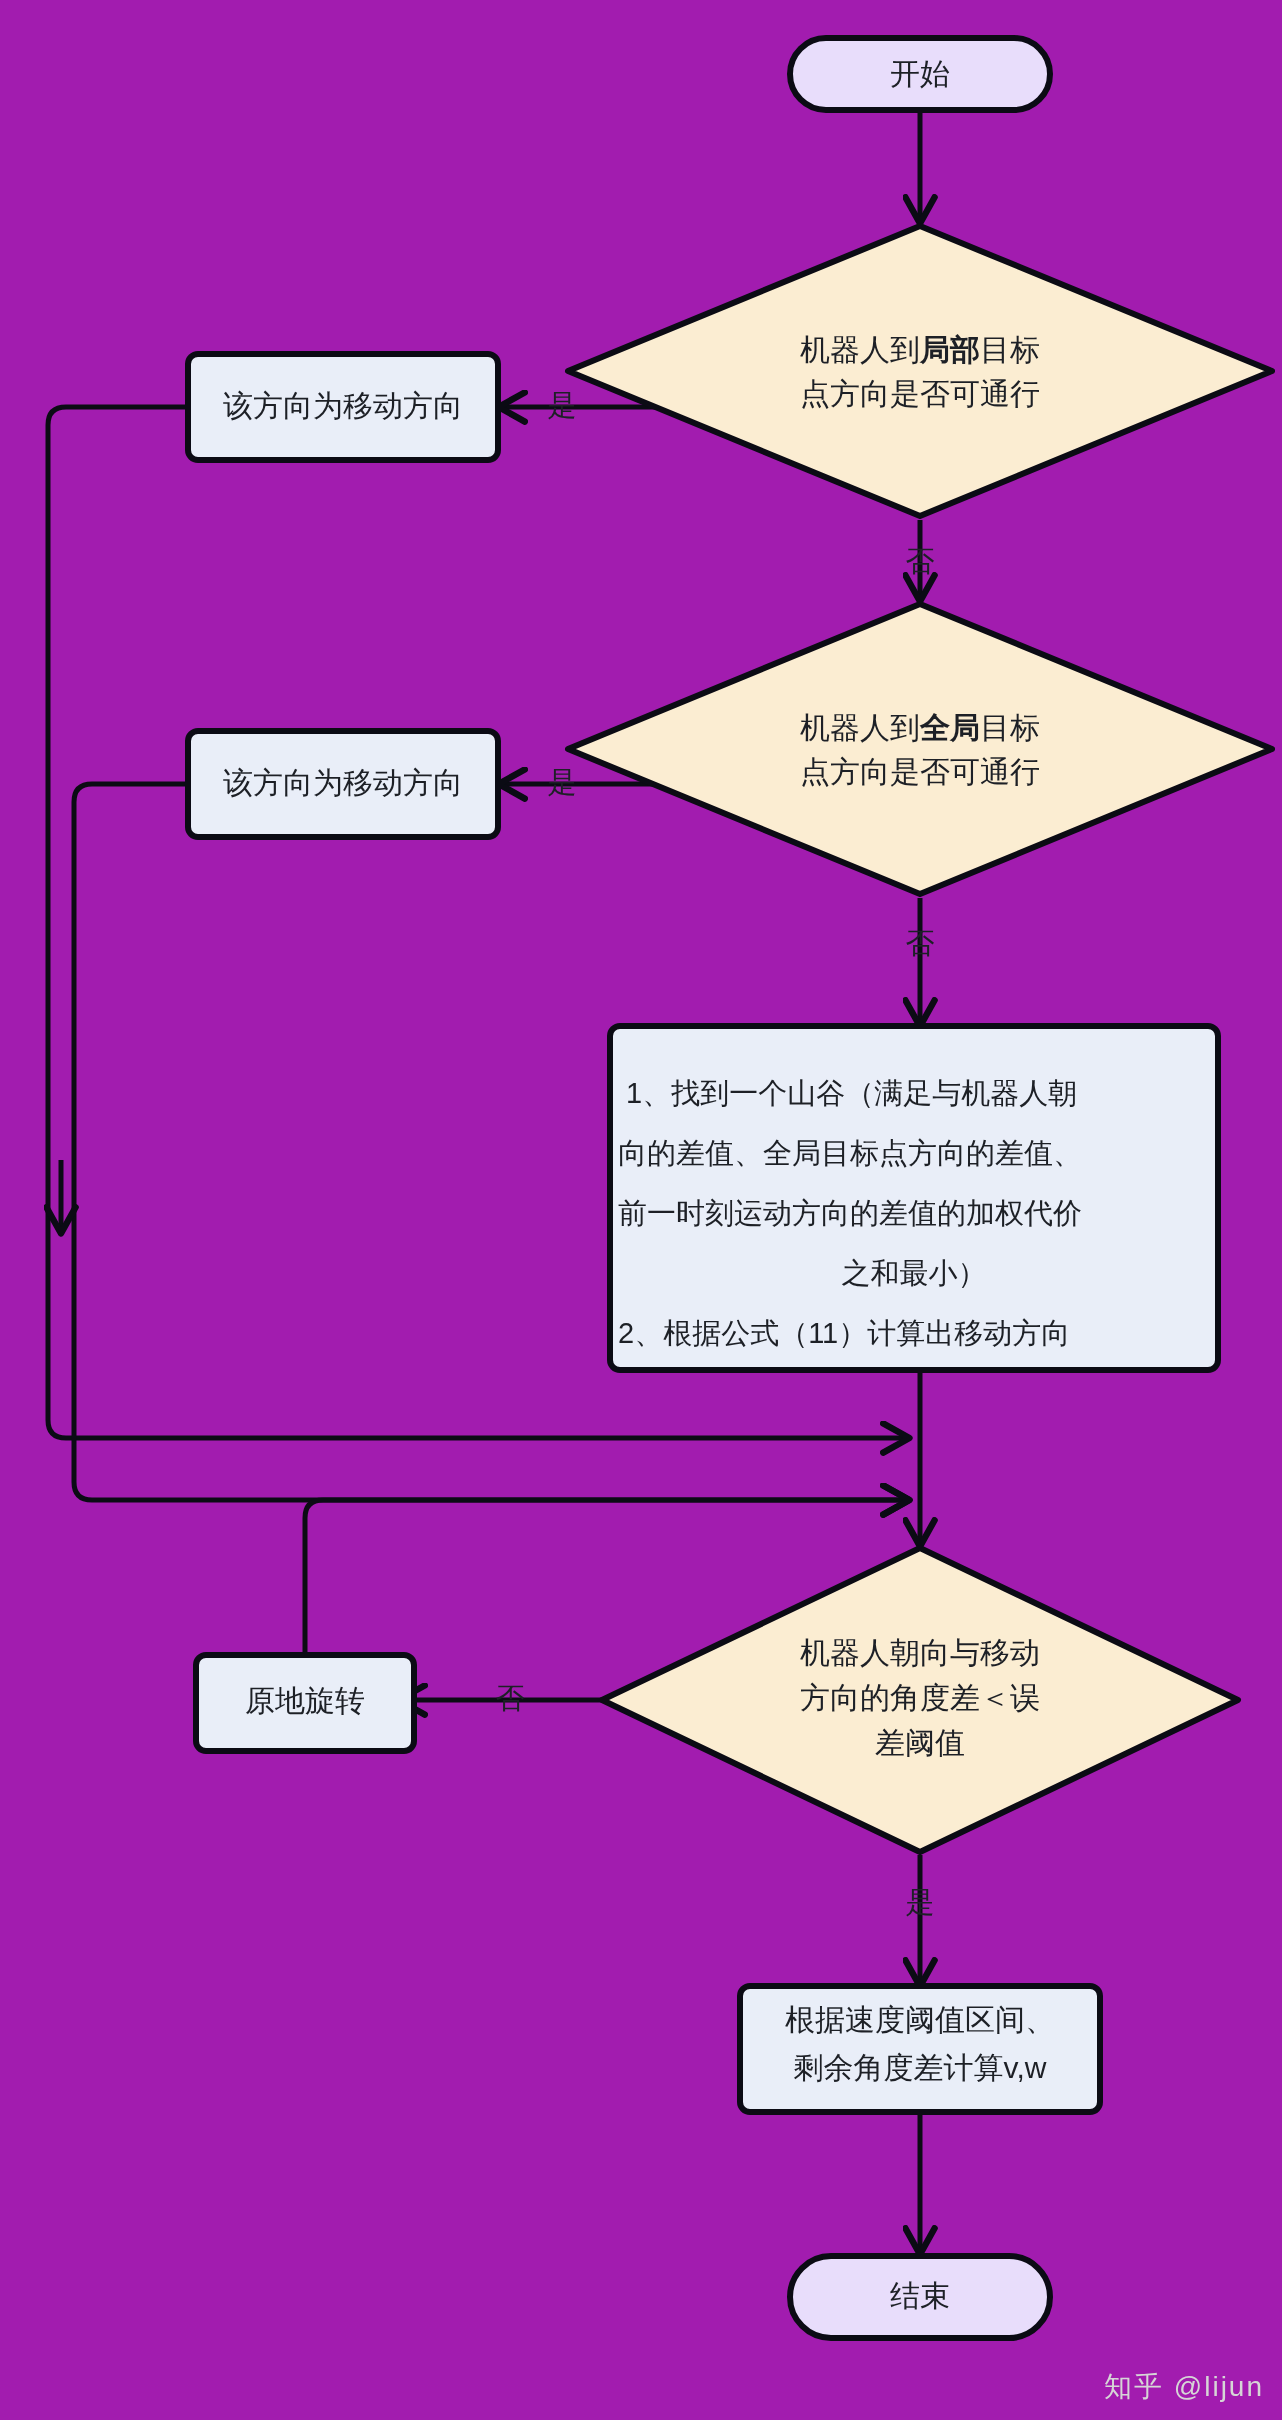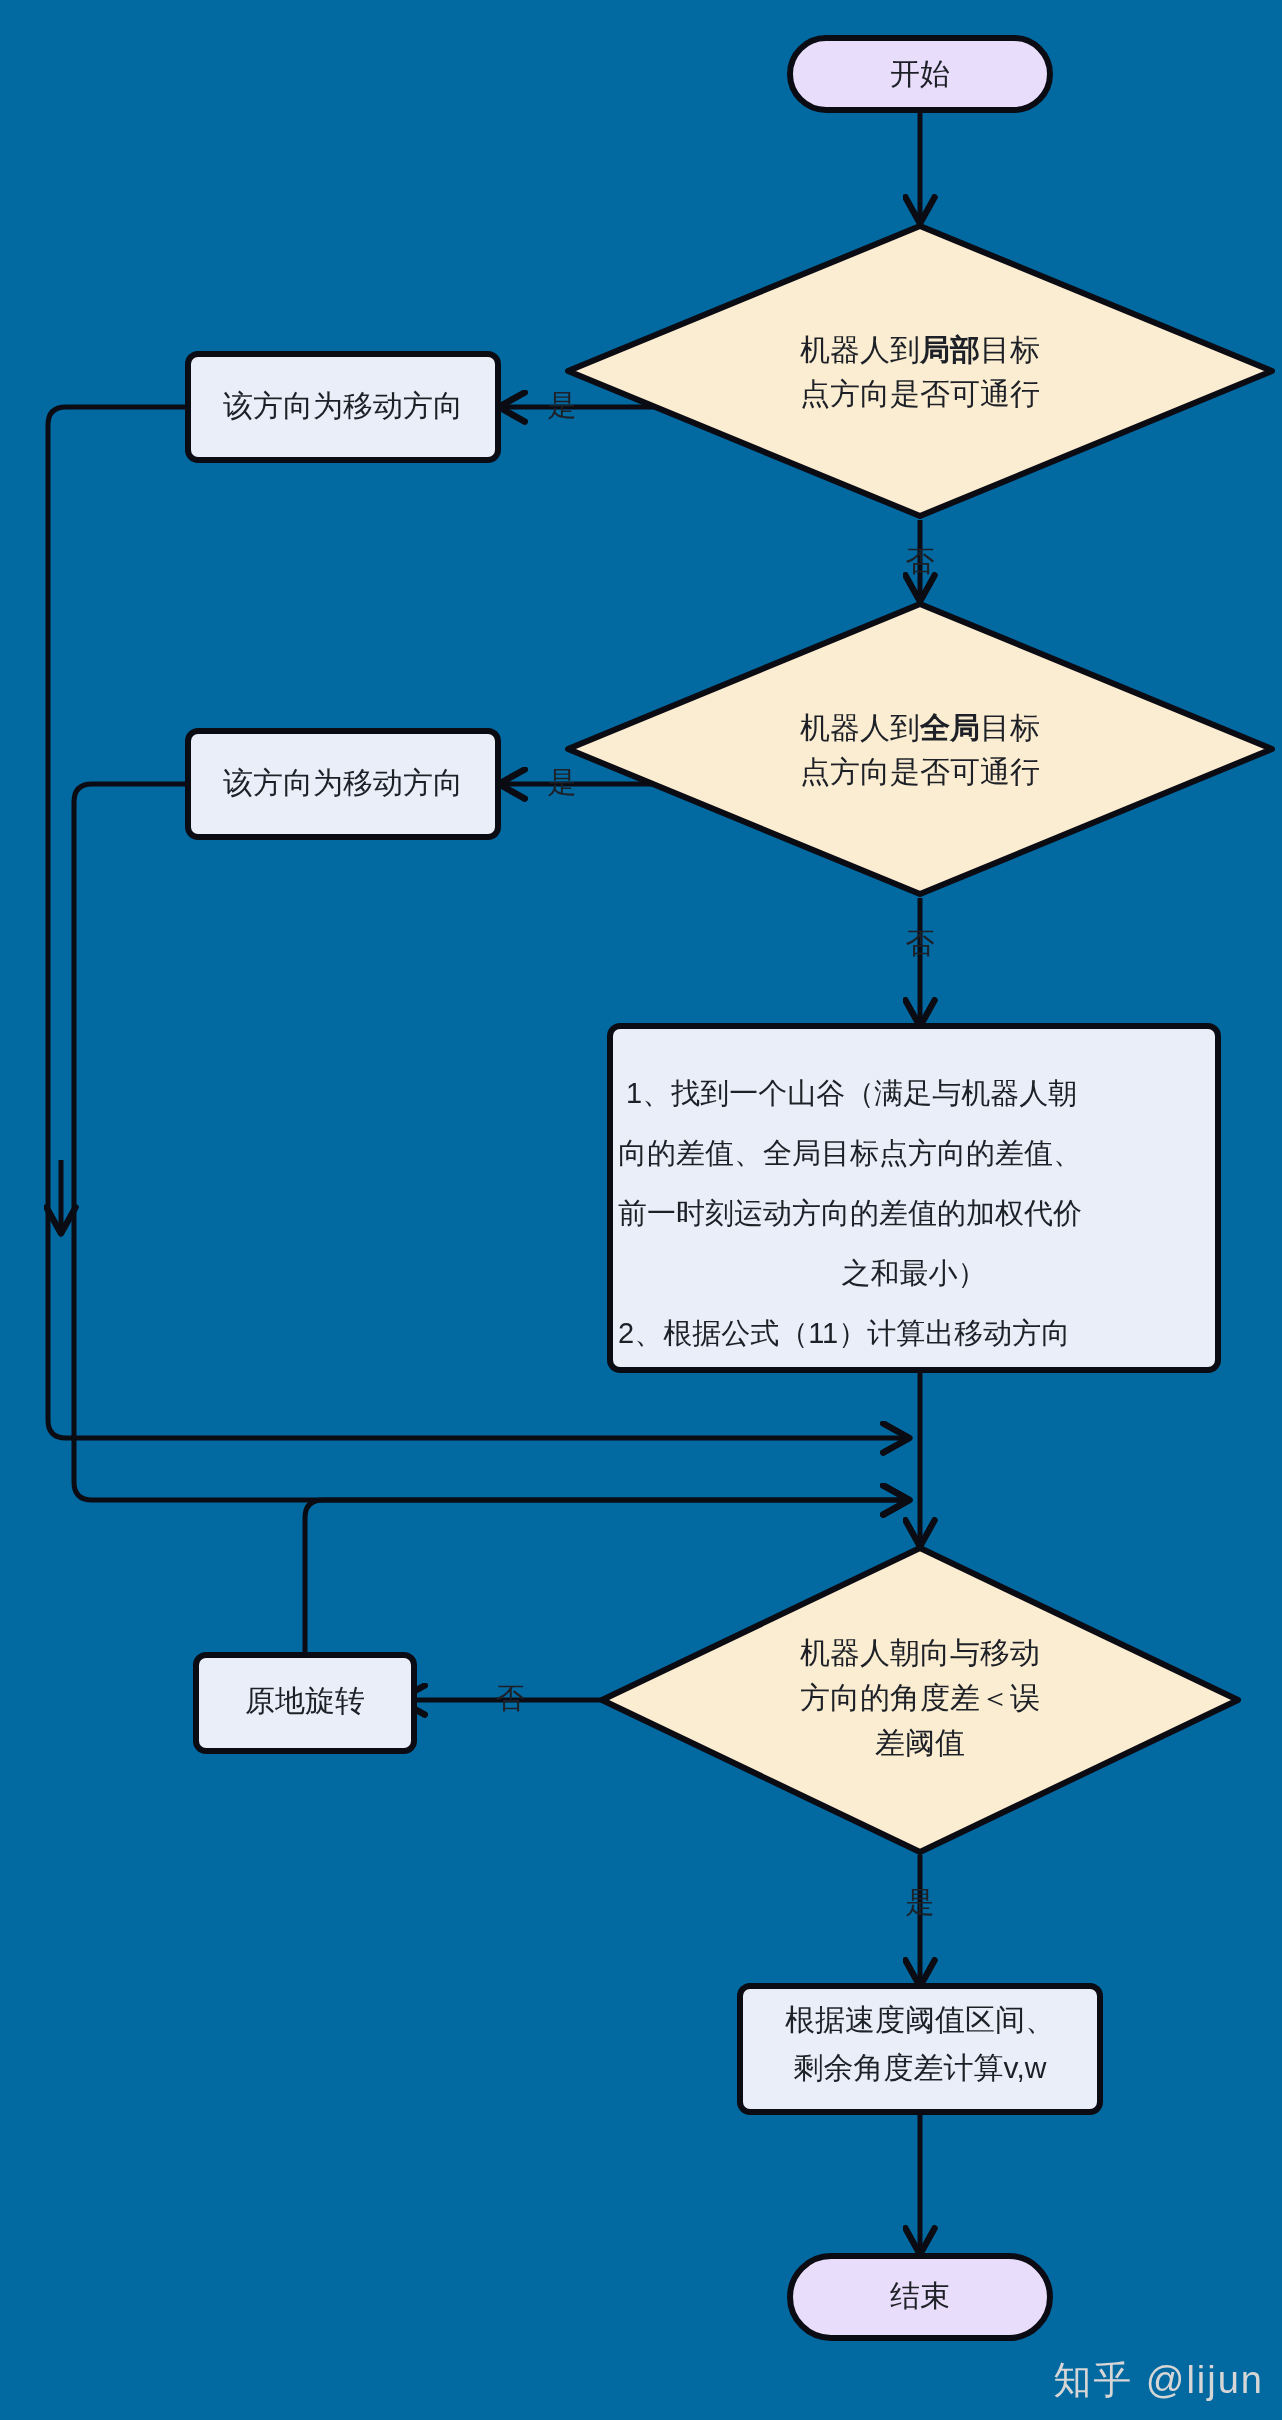--- a/index.html
+++ b/index.html
@@ -10,21 +10,21 @@
   body {
     width: 1282px;
     height: 2420px;
     font-family: "Liberation Sans", "DejaVu Sans", sans-serif;
     overflow: hidden;
   }
   #flow-root {
     position: relative;
     width: 1282px;
     height: 2420px;
-    background: #0369a1;
+    background: #a21caf;
   }
   svg#flow-svg {
     position: absolute;
     top: 0;
     left: 0;
     width: 1282px;
     height: 2420px;
     display: block;
   }
   .node-shape {
@@ -57,21 +57,21 @@
     font-family: "Liberation Sans", "DejaVu Sans", sans-serif;
     font-size: 29px;
     fill: #1d2026;
     dominant-baseline: middle;
   }
   .watermark {
     position: absolute;
     right: 18px;
     bottom: 14px;
     font-family: "Liberation Sans", "DejaVu Sans", sans-serif;
-    font-size: 38px;
+    font-size: 28px;
     color: #d6d6d6;
     letter-spacing: 2px;
     white-space: nowrap;
     user-select: none;
   }
 </style>
 </head>
 <body>
 
 <div id="flow-root">

